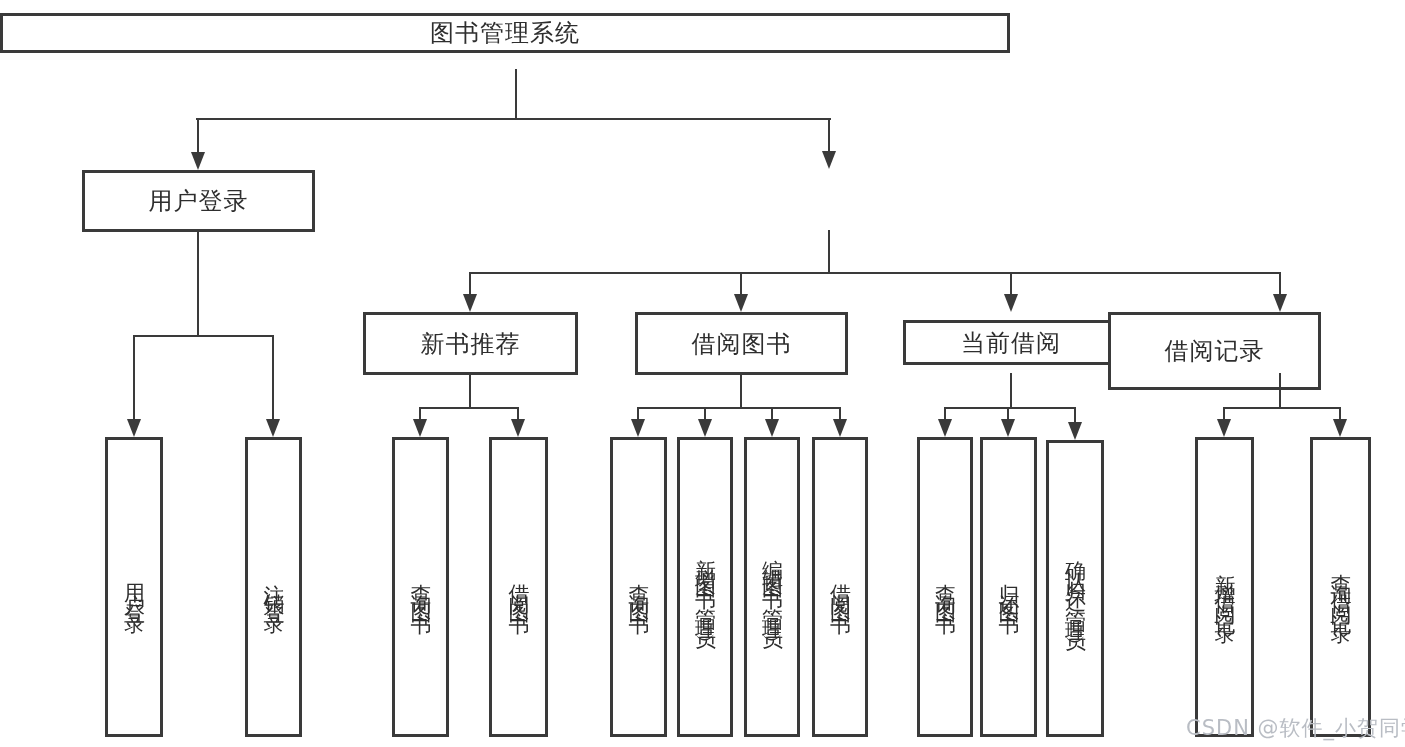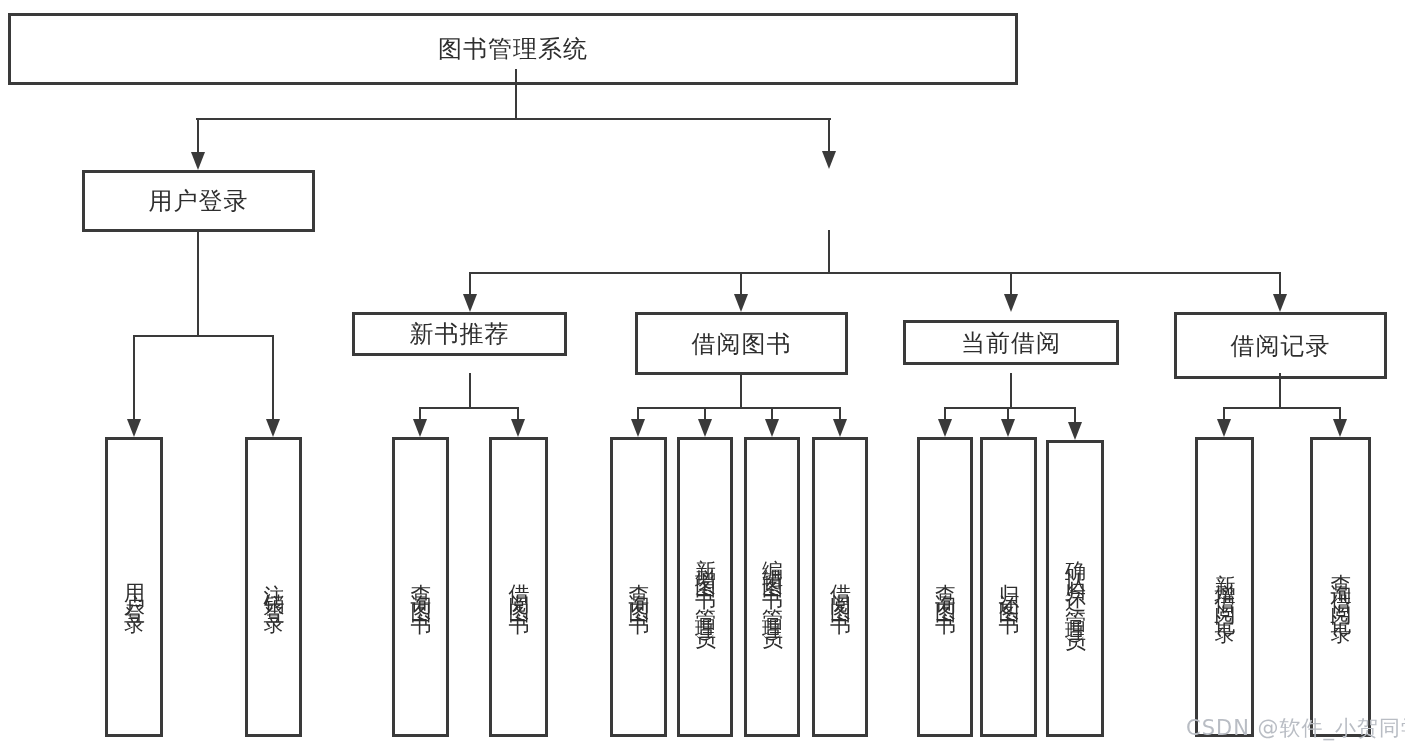--- a/index.html
+++ b/index.html
@@ -54,38 +54,38 @@
     color:var(--watermark);
     white-space:nowrap;
     letter-spacing:1px;
   }
 </style>
 </head>
 <body>
 
 <div class="canvas">
 
-  <div class="box hlabel" style="left:8px;top:13px;width:1010px;height:72px">
+  <div class="box hlabel" style="left:0;top:13px;width:1010px;height:40px">
     <span>图书管理系统</span>
   </div>
 
   <div class="box hlabel" style="left:82px;top:170px;width:233px;height:62px">
     <span>用户登录</span>
   </div>
 
-  <div class="box hlabel" style="left:352px;top:312px;width:215px;height:44px">
+  <div class="box hlabel" style="left:363px;top:312px;width:215px;height:63px">
     <span>新书推荐</span>
   </div>
   <div class="box hlabel" style="left:635px;top:312px;width:213px;height:63px">
     <span>借阅图书</span>
   </div>
   <div class="box hlabel" style="left:903px;top:320px;width:216px;height:45px">
     <span>当前借阅</span>
   </div>
-  <div class="box hlabel" style="left:1174px;top:312px;width:213px;height:67px">
+  <div class="box hlabel" style="left:1108px;top:312px;width:213px;height:78px">
     <span>借阅记录</span>
   </div>
 
   <div class="box vlabel" style="left:105px;top:437px;width:58px;height:300px">
     <span>用户登录</span>
   </div>
   <div class="box vlabel" style="left:245px;top:437px;width:57px;height:300px">
     <span>注销登录</span>
   </div>
 

